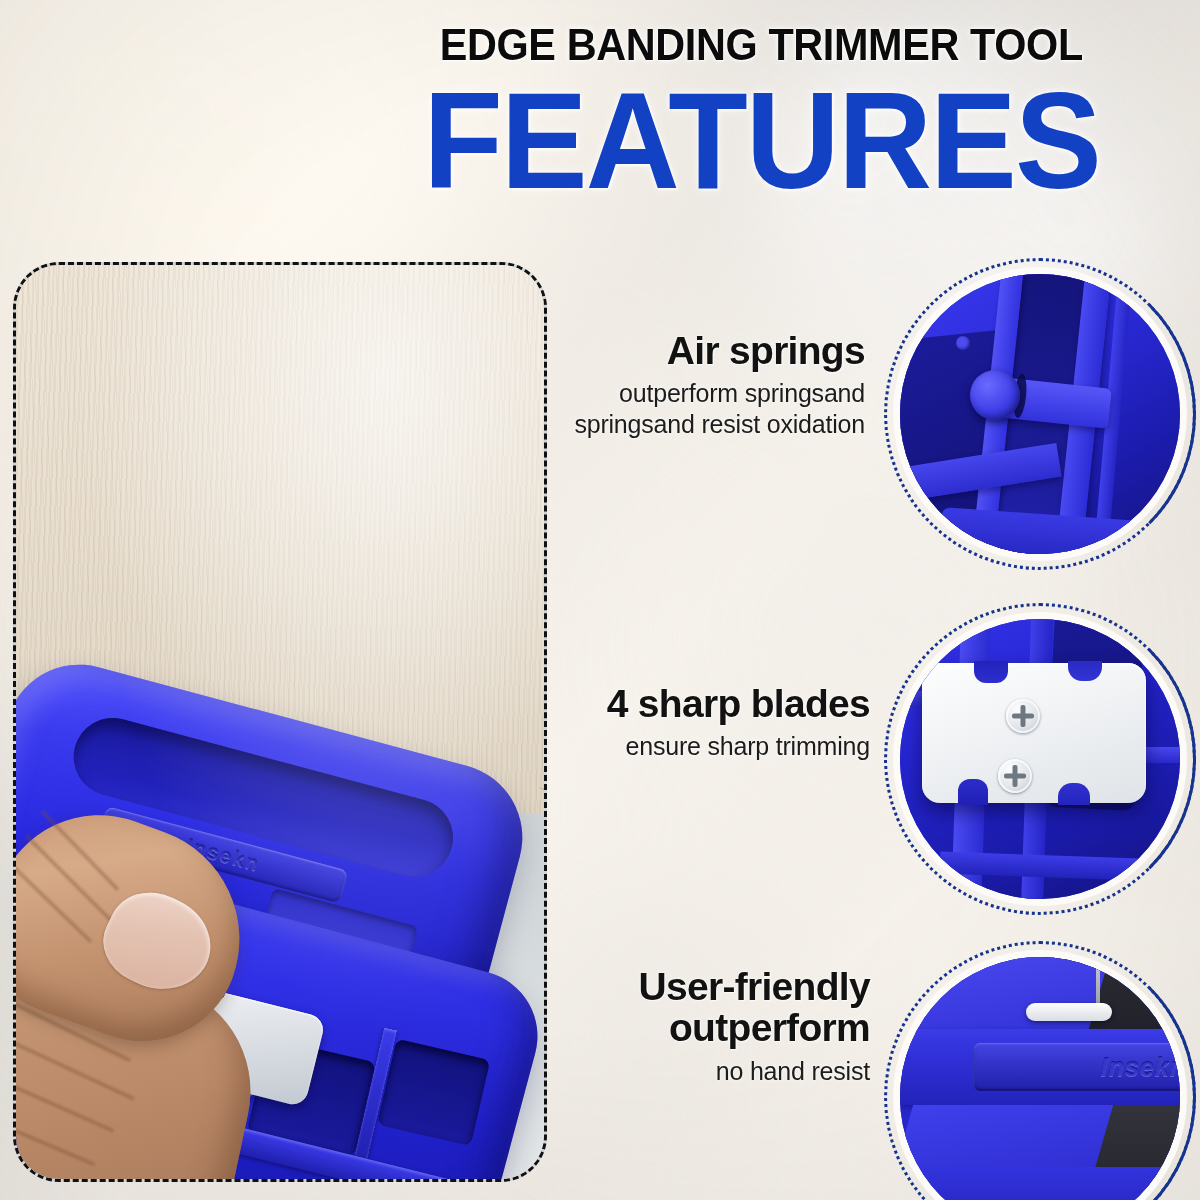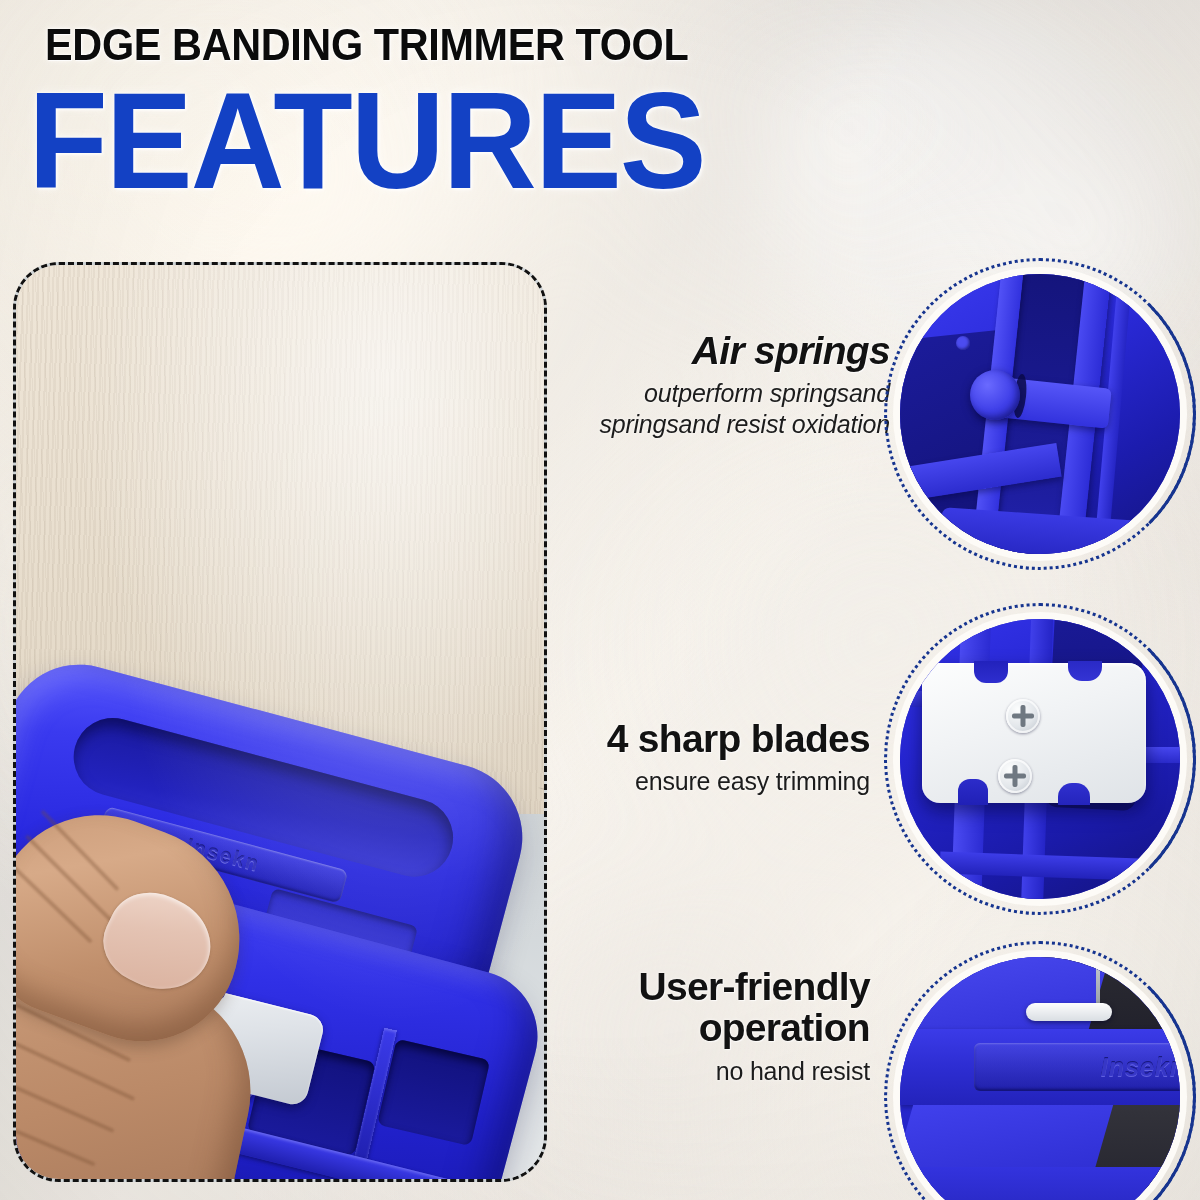--- a/index.html
+++ b/index.html
@@ -49,21 +49,21 @@
        background:linear-gradient(90deg,rgba(255,255,255,0),rgba(255,255,255,.9)); border-radius:50%; }
   .bg-warm{
     background:radial-gradient(ellipse at 18% 14%,rgba(255,248,236,.75) 0%,rgba(255,248,236,0) 52%),
                radial-gradient(ellipse at 86% 92%,rgba(250,246,239,.7) 0%,rgba(250,246,239,0) 55%);
   }
   .bg-vig{
     background:radial-gradient(ellipse at 50% 46%,rgba(0,0,0,0) 52%,rgba(110,104,96,.13) 100%);
   }
 
   
-  .title-wrap{ position:absolute; left:0; top:22px; width:1128px; text-align:left; }
+  .title-wrap{ position:absolute; left:0; top:22px; width:1128px; text-align:right; }
 
   .title-top{
     font-size:45px; font-weight:700; letter-spacing:-.4px;
     color:#0b0b0b; line-height:1;
     transform:scaleX(.92); transform-origin:center;
     text-shadow:0 0 3px rgba(255,255,255,.95),0 0 7px rgba(255,255,255,.8),1px 1px 0 rgba(255,255,255,.65);
   }
   .title-main{
     margin-top:5px;
     font-size:137px; font-weight:700; letter-spacing:-2px;
@@ -354,22 +354,22 @@
     background:linear-gradient(180deg,#3333de,#2222b4); }
   .c3-pin{ position:absolute; left:196px; top:0; width:4px; height:62px;
     background:linear-gradient(180deg,#c9ced4,#8d949c); border-radius:2px; }
   .c3-blade{ position:absolute; left:126px; top:46px; width:86px; height:18px;
     border-radius:10px;
     background:linear-gradient(180deg,#fdfdfd,#d9dee3);
     box-shadow:0 2px 5px rgba(0,0,40,.5); }
 
   
   .feat{ position:absolute; width:330px; text-align:right; }
-  .f1{ left:560px; top:330px;font-style:italic; }
-  .f2{ left:540px; top:718px; }
+  .f1{ left:535px; top:330px; }
+  .f2{ left:540px; top:683px; }
   .f3{ left:540px; top:966px; }
 
   .feat h2{
     font-size:39px; font-weight:700; line-height:1.06;
     color:#121212; letter-spacing:-.7px;
     text-shadow:0 0 3px rgba(255,255,255,.9),1px 1px 0 rgba(255,255,255,.6);
   }
   .feat p{
     margin-top:7px;
     font-size:25px; font-weight:400; line-height:1.23;
@@ -472,21 +472,21 @@
         <div class="c1-shaft"></div>
         <div class="c1-ringdk"></div>
         <div class="c1-cap"></div>
         <div class="c1-pin"></div>
       </div>
     </div>
   </div>
 
   <div class="feat f2">
     <h2>4 sharp blades</h2>
-    <p>ensure easy trimming</p>
+    <p>ensure sharp trimming</p>
   </div>
   <div class="detail d2">
     <div class="ring-dot"></div>
     <div class="ring-solid"></div>
     <div class="circle-photo">
       <div class="cp-in">
         <div class="c2-bg"></div>
           <div class="c2-dark"></div>
         <div class="c2-rail"></div>
           <div class="c2-rail2"></div>
@@ -499,21 +499,21 @@
           <div class="c2-notch-b"></div>
             <div class="c2-notch-b2"></div>
           <div class="screw sc1"></div>
           <div class="screw sc2"></div>
         </div>
       </div>
     </div>
   </div>
 
   <div class="feat f3">
-    <h2>User-friendly operation</h2>
+    <h2>User-friendly outperform</h2>
     <p>no hand resist</p>
   </div>
   <div class="detail d3">
     <div class="ring-dot"></div>
     <div class="ring-solid"></div>
     <div class="circle-photo">
       <div class="cp-in">
         <div class="c3-bg"></div>
         <div class="c3-darktop"></div>
           <div class="c3-face1"></div>

